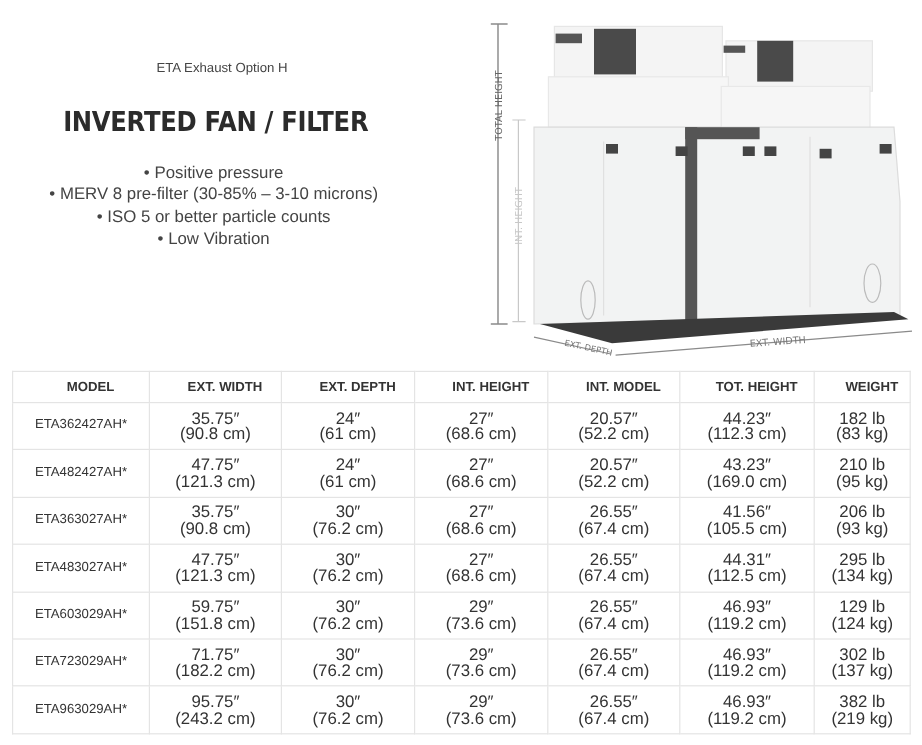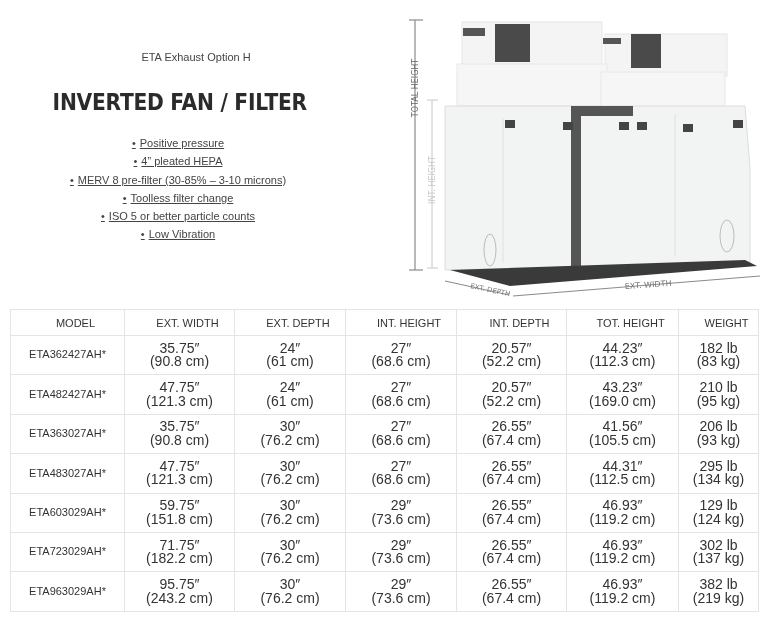--- a/index.html
+++ b/index.html
@@ -1,47 +1,45 @@
 <!DOCTYPE html>
 <html><head>
 <meta charset="utf-8">
 <style>
   * { box-sizing: border-box; margin: 0; padding: 0; }
   html, body { width: 768px; height: 621px; background: #ffffff; overflow: hidden; }
   body { font-family: "Liberation Sans", "DejaVu Sans", sans-serif; color: #333333; position: relative; }
 
   .intro { position: absolute; left: 0; top: 0; width: 400px; height: 300px; text-align: center; }
-  .subtitle { position: absolute; left: 11px; width: 370px; top: 51px; font-size: 11px; color: #444; text-align: center; }
+  .subtitle { position: absolute; left: 0; width: 370px; top: 51px; font-size: 11px; color: #444; text-align: center; }
   .headline { position: absolute; left: 0; width: 360px; top: 89px; font-size: 23px; font-weight: bold; color: #2b2b2b;
               font-family: "DejaVu Sans", sans-serif; letter-spacing: -0.3px; transform: scaleX(0.88); transform-origin: 178px 0; text-align: center; }
   .features { position: absolute; left: 0; width: 356px; top: 134px; list-style: none; text-align: center; }
-  .features li { font-size: 11px; color: #444; height: 18.3px; line-height: 18.3px; text-decoration: underline; }
+  .features li { font-size: 14px; color: #444; height: 18.3px; line-height: 18.3px; }
   .features li .bullet { margin-right: 4px; }
 
   .product { position: absolute; left: 405px; top: 8px; width: 360px; height: 290px; }
   .product svg { width: 100%; height: 100%; }
 
   .spec-table { position: absolute; left: 10px; top: 309px; width: 748px; border-collapse: collapse; table-layout: fixed; }
   .spec-table th, .spec-table td { border: 1px solid #e4e4e4; text-align: center; vertical-align: middle; color: #333; }
-  .spec-table th { height: 26px; font-size: 11px; font-weight: normal; color: #333; padding-left: 16px; }
+  .spec-table th { height: 26px; font-size: 11px; font-weight: bold; color: #333; padding-left: 16px; }
   .spec-table td { height: 39.4px; font-size: 14px; line-height: 13.5px; }
   .spec-table td.model { font-size: 11px; }
   .cell-line { display: block; }
 </style>
 </head>
 <body>
 
 <section class="intro">
   <div class="subtitle">ETA Exhaust Option H</div>
   <h1 class="headline">INVERTED FAN / FILTER</h1>
   <ul class="features">
     <li><span class="bullet">•</span><span>Positive pressure</span></li>
-    <li><span class="bullet">•</span><span>4” pleated HEPA</span></li>
     <li><span class="bullet">•</span><span>MERV 8 pre-filter (30-85% – 3-10 microns)</span></li>
-    <li><span class="bullet">•</span><span>Toolless filter change</span></li>
     <li><span class="bullet">•</span><span>ISO 5 or better particle counts</span></li>
     <li><span class="bullet">•</span><span>Low Vibration</span></li>
   </ul>
 </section>
 
 <figure class="product">
   <svg viewBox="0 0 360 290" xmlns="http://www.w3.org/2000/svg">
 
     <g stroke="#8a8a8a" stroke-width="1.2" fill="none">
       <line x1="10" y1="12" x2="10" y2="262"></line>
@@ -105,21 +103,21 @@
       <col style="width:110px">
       <col style="width:112px">
       <col style="width:80px">
   </colgroup>
   <thead>
     <tr>
       <th>MODEL</th>
       <th>EXT. WIDTH</th>
       <th>EXT. DEPTH</th>
       <th>INT. HEIGHT</th>
-      <th>INT. DEPTH</th>
+      <th>INT. MODEL</th>
       <th>TOT. HEIGHT</th>
       <th>WEIGHT</th>
     </tr>
   </thead>
   <tbody>
     <tr>
       <td class="model">ETA362427AH*</td>
       <td>
           <span class="cell-line">35.75″</span>
           <span class="cell-line">(90.8 cm)</span>

